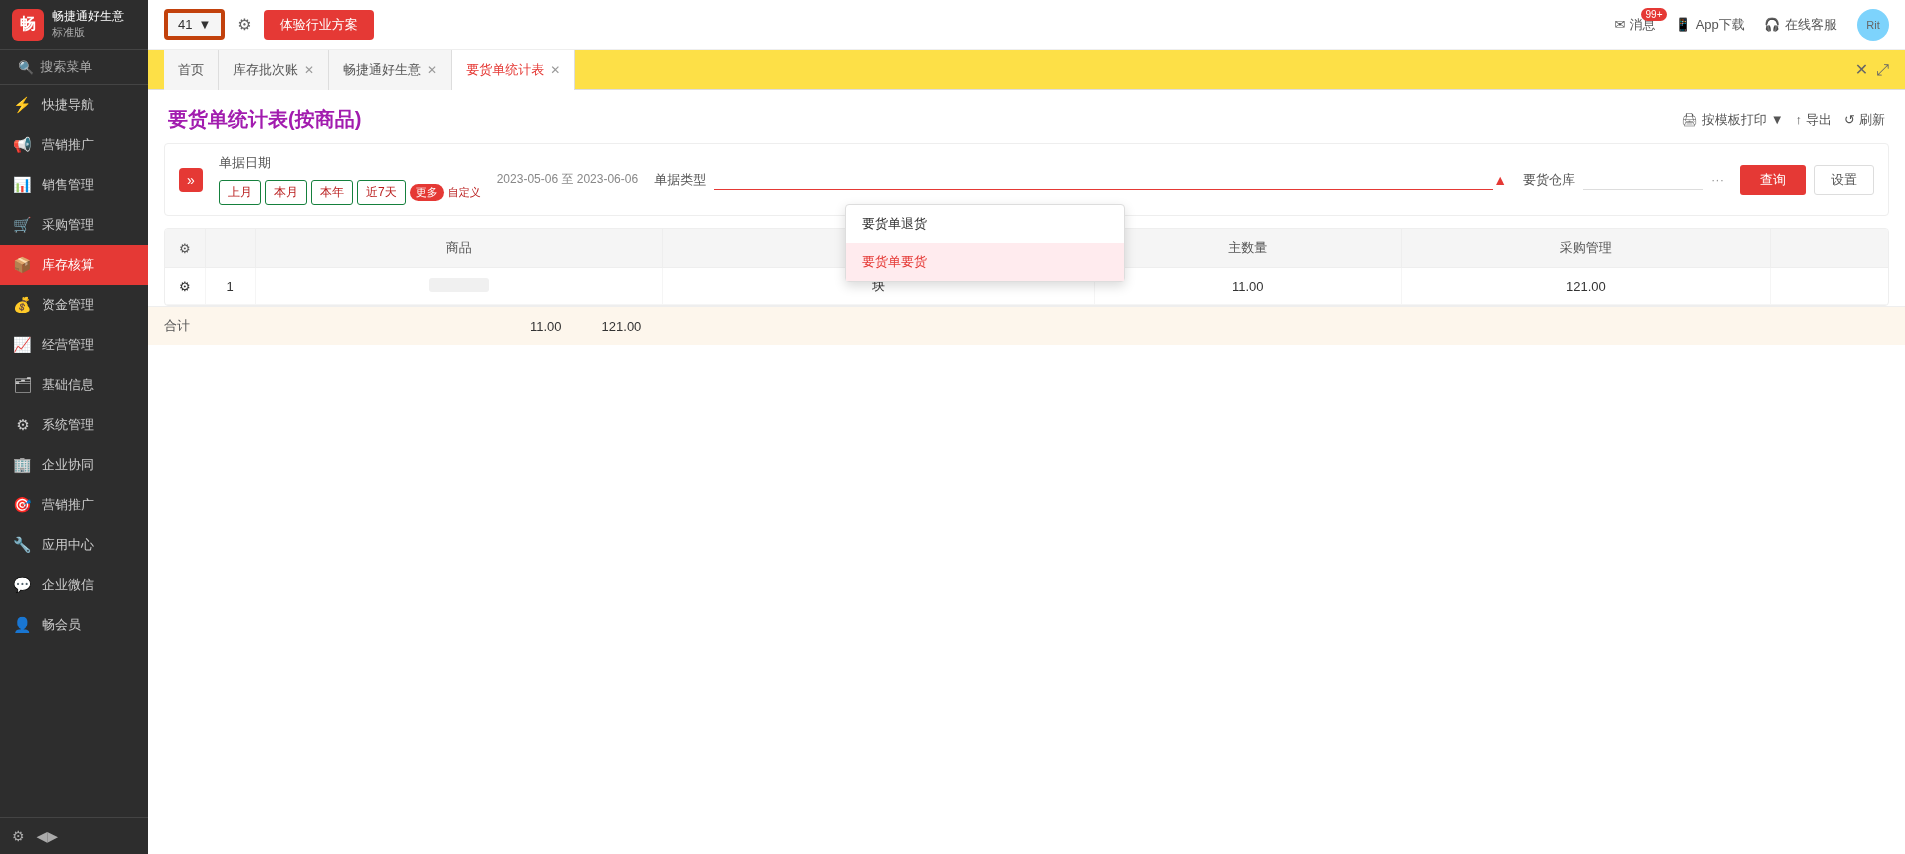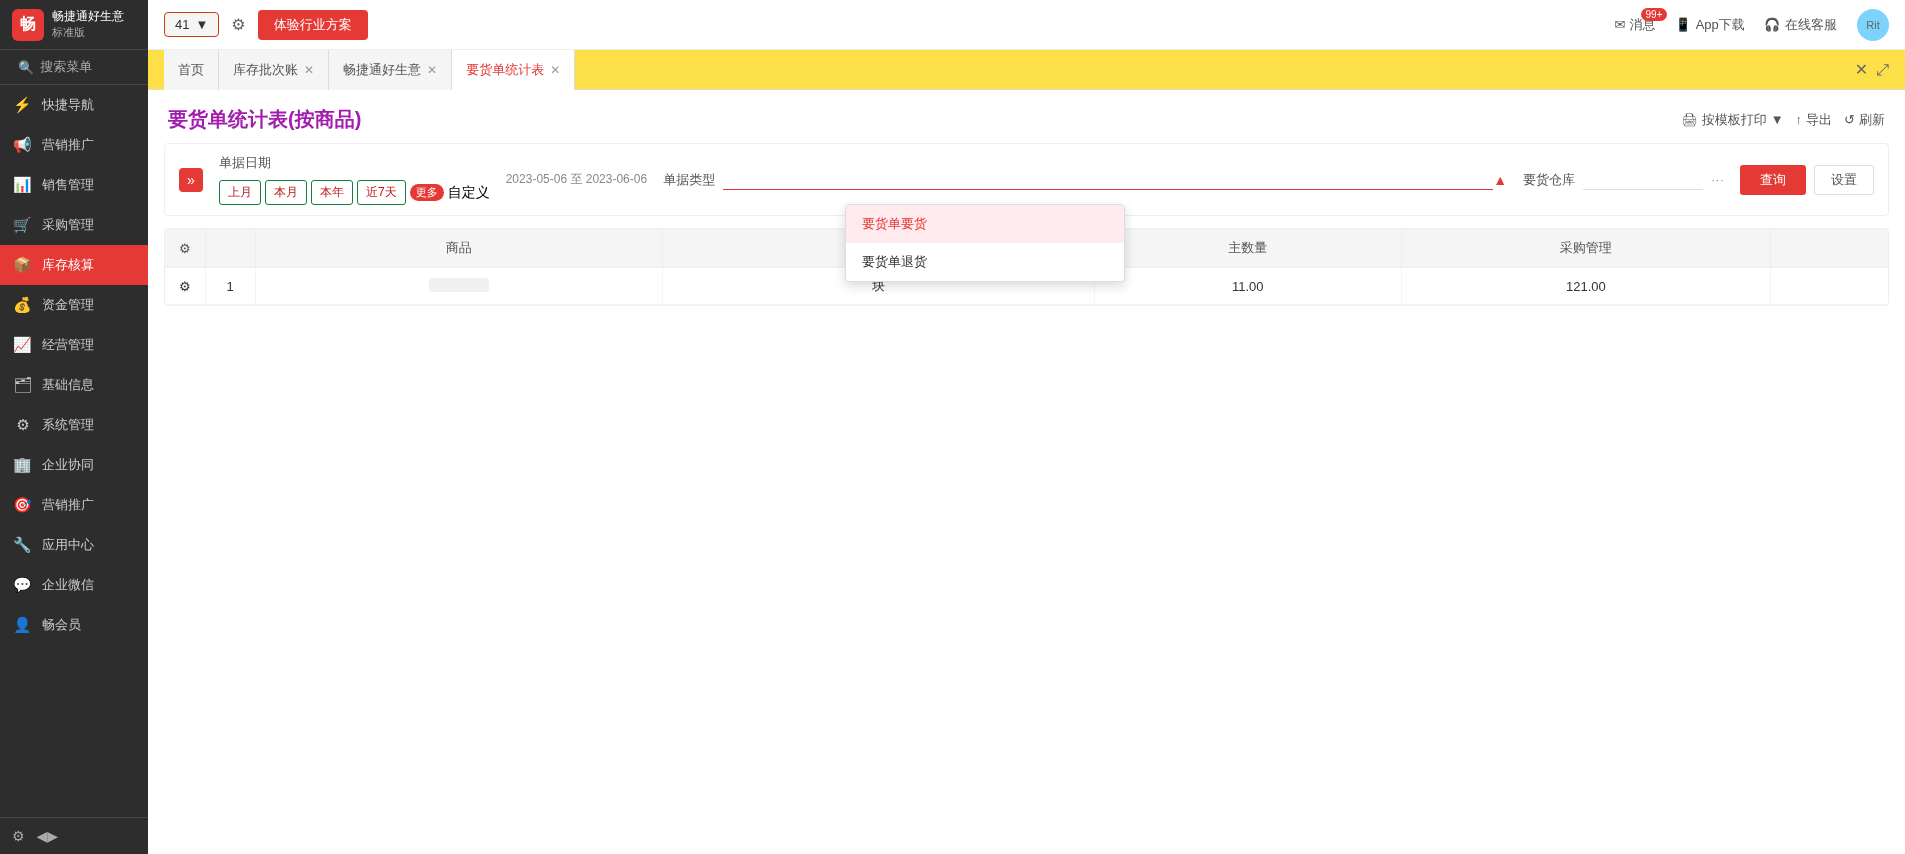--- a/index.html
+++ b/index.html
@@ -97,21 +97,21 @@
     .topbar-store {
       display: flex;
       align-items: flex-end;
       gap: 6px;
       color: #333;
       font-size: 13px;
       background: #f5f5f5;
       padding: 4px 10px;
       border-radius: 4px;
       cursor: pointer;
-      border: 1px solid #c2410c;
+      border: 4px solid #c2410c;
     }
     .topbar-gear {
       color: #666;
       font-size: 16px;
       cursor: pointer;
     }
     .topbar-btn {
       background: #e53935;
       color: #fff;
       border: none;
@@ -251,23 +251,23 @@
     }
     .more-badge {
       background: #e53935;
       color: #fff;
       border-radius: 10px;
       padding: 1px 6px;
       font-size: 11px;
       cursor: pointer;
     }
     .custom-btn {
-      color: #000000;
-      cursor: pointer;
-      font-size: 14px;
+      color: #b91c1c;
+      cursor: pointer;
+      font-size: 11px;
     }
     .filter-type-group {
       display: flex;
       align-items: center;
       gap: 8px;
       flex: 1;
     }
     .filter-input-wrapper {
       flex: 1;
       position: relative;
@@ -573,22 +573,22 @@
         <input class="warehouse-input" type="text" value="" style="">
         <span class="warehouse-dots">···</span>
       </div>
 
       <div class="filter-actions">
         <button class="query-btn">查询</button>
         <button class="settings-btn">设置</button>
       </div>
 
       <div class="dropdown-overlay">
+        <div class="dropdown-item">要货单退货</div>
         <div class="dropdown-item selected">要货单要货</div>
-        <div class="dropdown-item">要货单退货</div>
       </div>
     </div>
 
     <div class="table-container">
       <table class="data-table">
         <thead>
           <tr>
             <th style="width:40px;">⚙</th>
             <th style="width:50px;"></th>
             <th>商品</th>
@@ -607,15 +607,21 @@
             </td>
             <td>块</td>
             <td>11.00</td>
             <td>121.00</td>
             <td></td>
           </tr>
         </tbody>
       </table>
     </div>
 
+    <div class="table-footer">
+      <span class="footer-label">合计</span>
+      <span style="display:inline-block;width:260px;"></span>
+      <span class="footer-value">11.00</span>
+      <span class="footer-value">121.00</span>
+    </div>
 
   </div>
 </div>
 
 </body></html>

